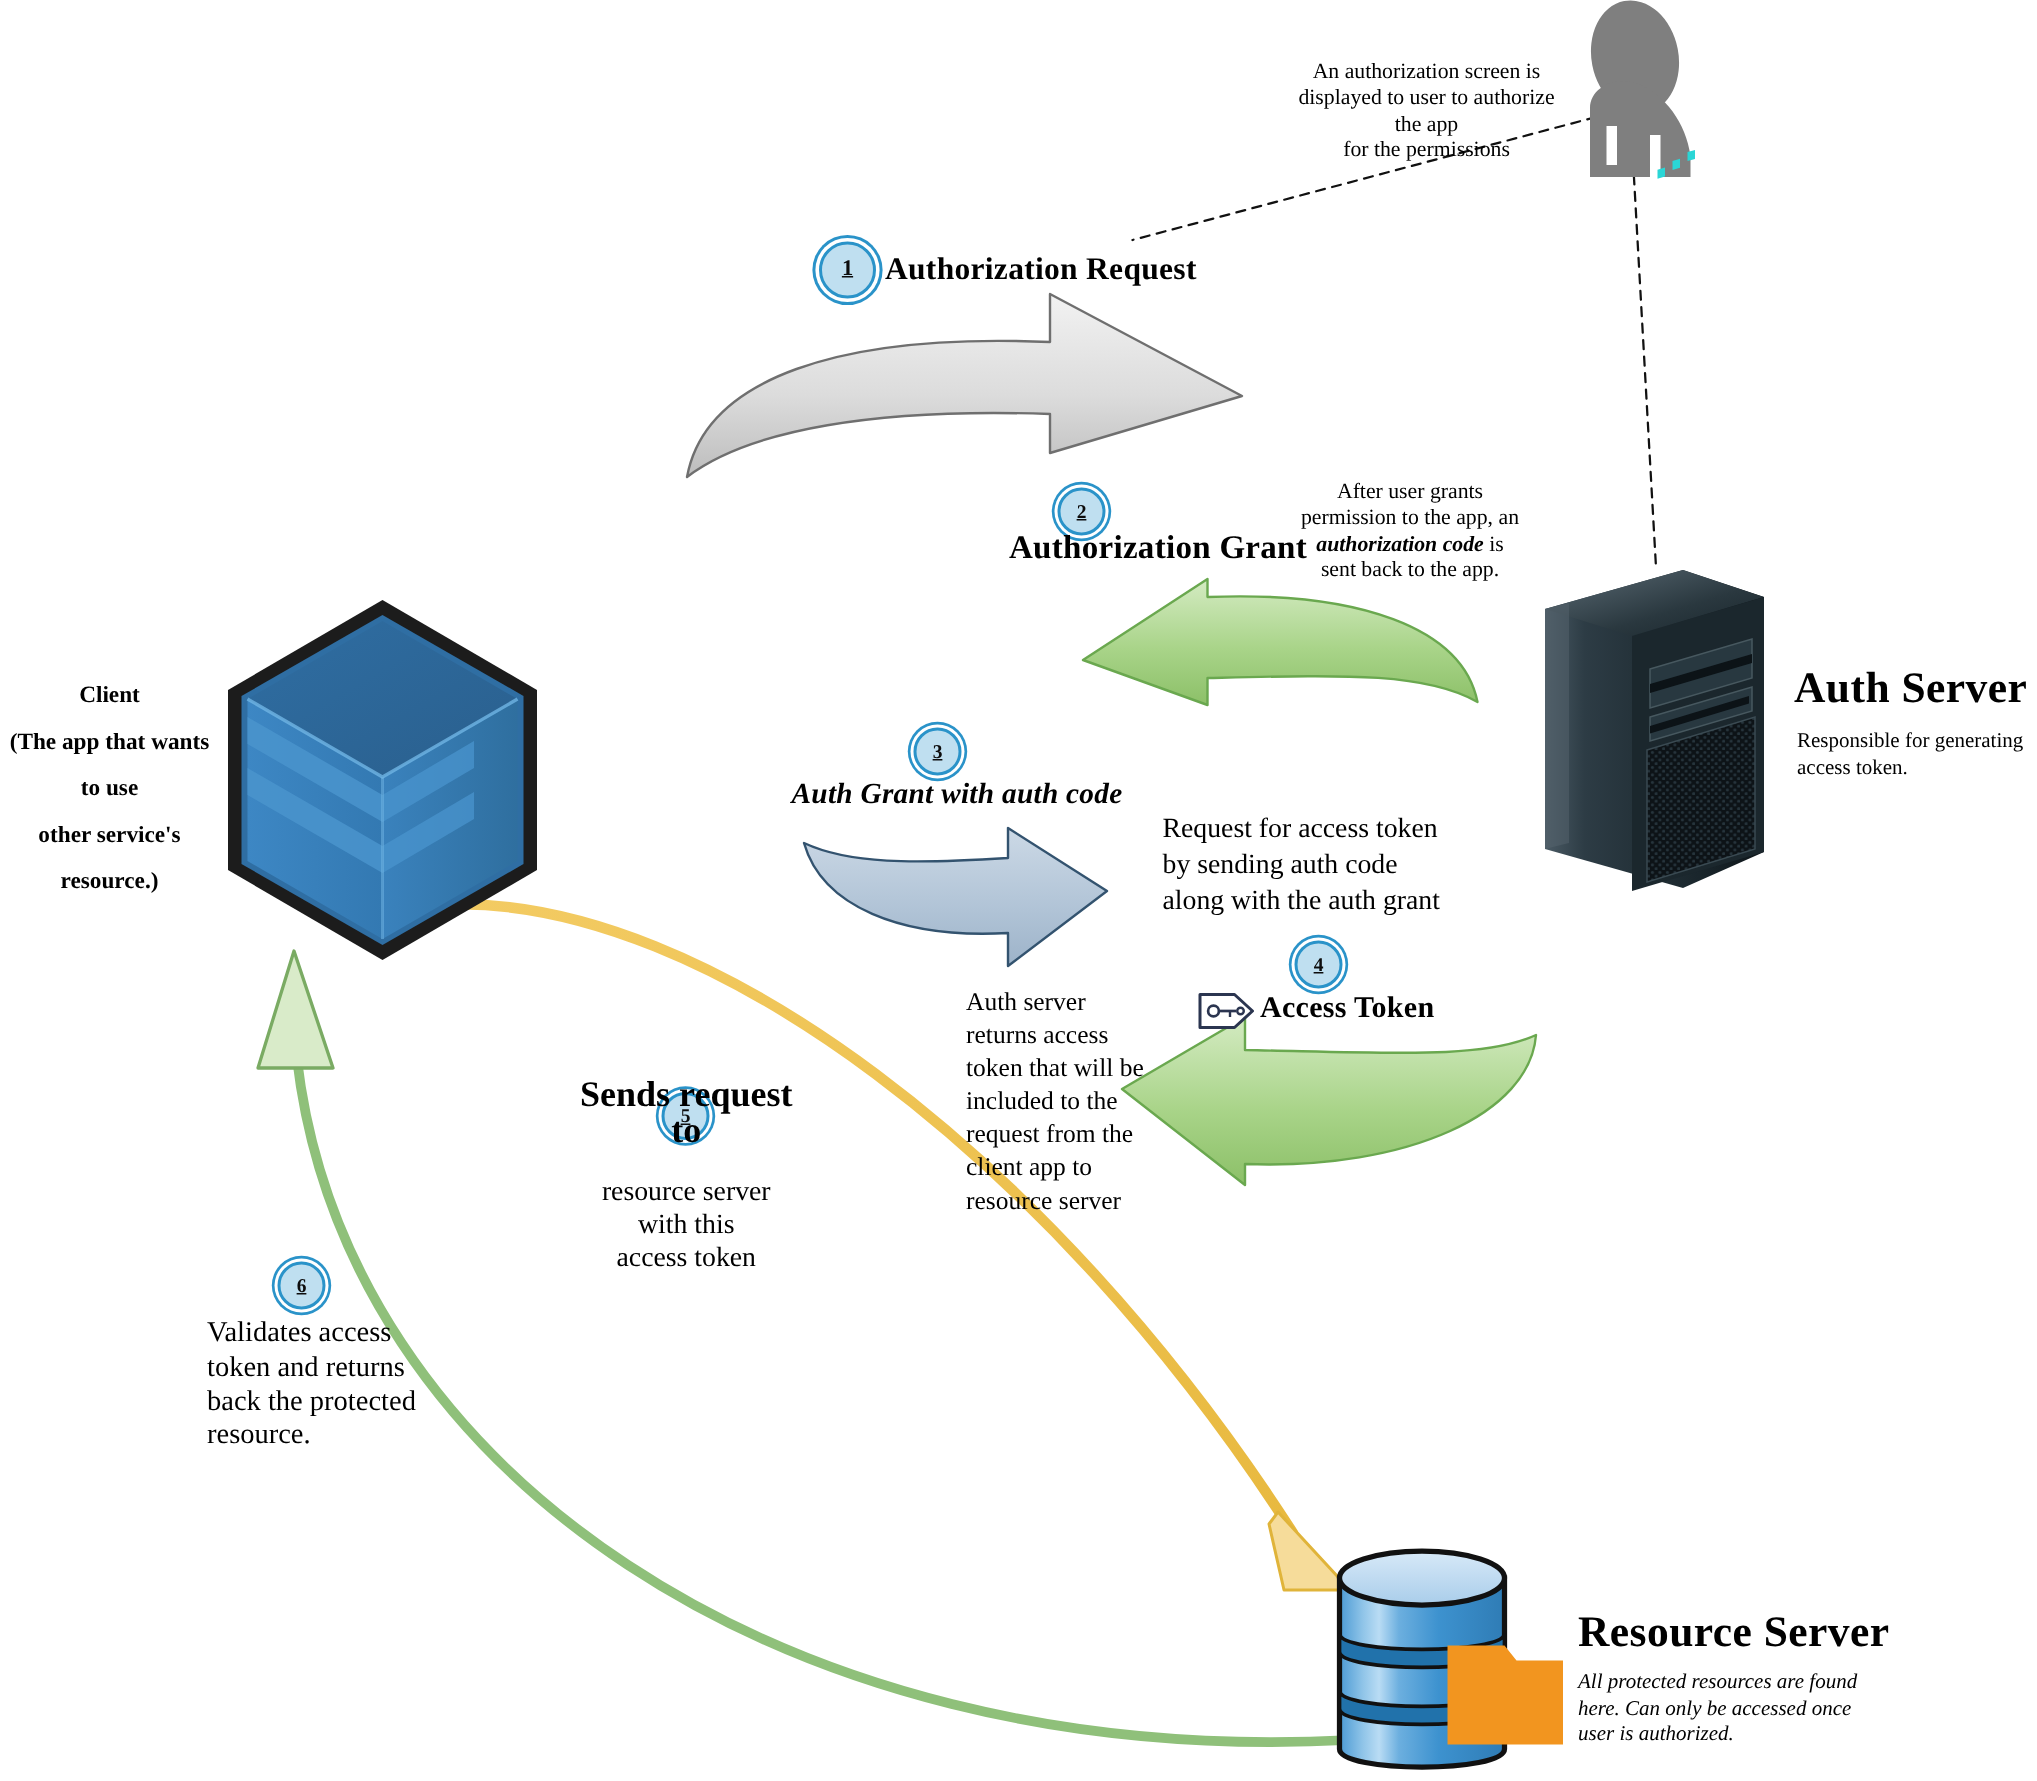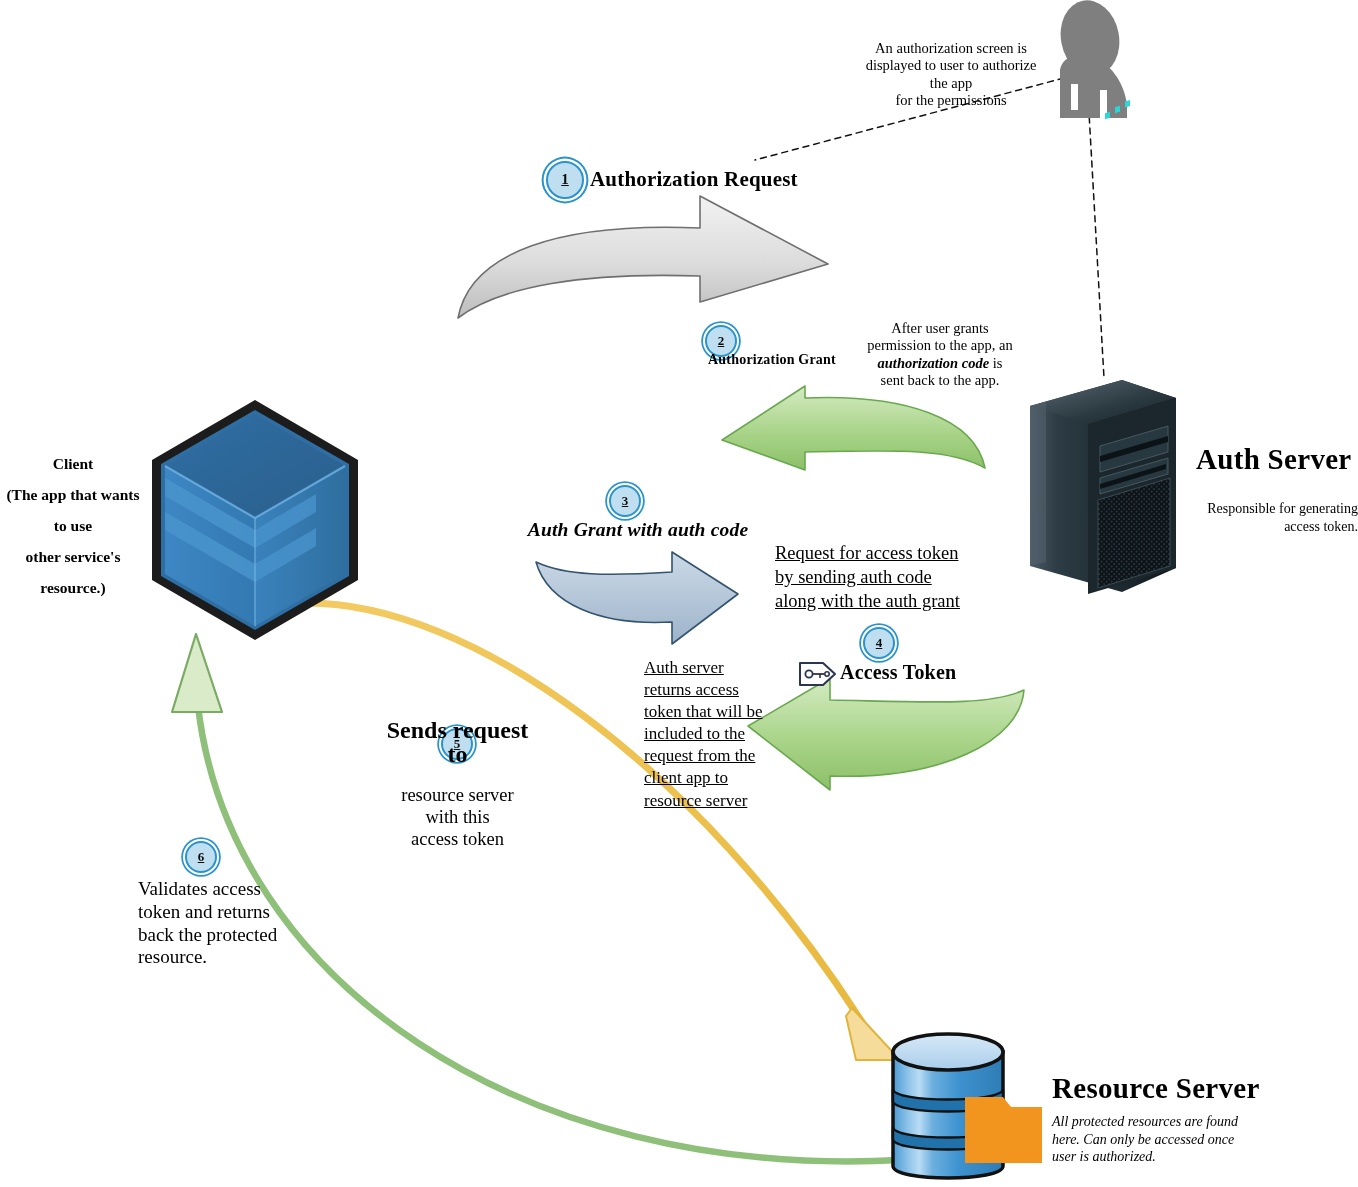--- a/index.html
+++ b/index.html
@@ -58,21 +58,20 @@
   }
   .client-label {
     font-weight: bold;
     font-size: 15.5px;
     line-height: 2.0;
     text-align: center;
   }
   .flow-desc-md {
     font-size: 18.5px;
     line-height: 1.3;
-    text-decoration: underline;
   }
 
   
   .badge {
     position: absolute;
     width: 38px;
     height: 38px;
     border-radius: 50%;
     background: #bfdff0;
     border: 2.2px solid #2a93c9;
@@ -328,21 +327,21 @@
     <span>6</span>
   </div>
 
   <div class="txt note center" style="left:845px; top:40px; width:212px;">An authorization screen is
 displayed to user to authorize
 the app
 for the permissions</div>
 
   <div class="txt step-label left" style="left:590px; top:167px; width:300px;">Authorization Request</div>
 
-  <div class="txt step-label center" style="left:648px; top:352px; width:248px; font-size:14px;">Authorization Grant</div>
+  <div class="txt step-label center" style="left:648px; top:352px; width:248px; font-size:22px;">Authorization Grant</div>
 
   <div class="txt note center" style="left:845px; top:320px; width:190px;"><span>After user grants
 permission to the app, an
 </span><b class="inl">authorization code</b><span> is
 sent back to the app.</span></div>
 
   <div class="txt step-label center" style="left:508px; top:518px; width:260px; font-size:19.5px;font-style:italic;">Auth Grant with auth code</div>
 
   <div class="txt flow-desc-md left" style="left:775px; top:541px; width:215px;">Request for access token
 by sending auth code
@@ -368,21 +367,21 @@
 to use
 other service's
 resource.)</div>
 
   <div class="txt left" style="left:138px; top:878px; width:175px; font-size:19px; line-height:1.2;">Validates access
 token and returns
 back the protected
 resource.</div>
 
   <div class="txt node-title left" style="left:1196px; top:442px; width:180px;">Auth Server</div>
-  <div class="txt node-desc left" style="left:1198px; top:500px; width:160px;text-align:right;">Responsible for generating
+  <div class="txt node-desc left" style="left:1198px; top:486px; width:160px;">Responsible for generating
 access token.</div>
 
   <div class="txt node-title left" style="left:1052px; top:1071px; width:260px;">Resource Server</div>
   <div class="txt node-desc left" style="left:1052px; top:1113px; width:210px;font-style:italic;">All protected resources are found
 here. Can only be accessed once
 user is authorized.</div>
 
 </div>
 
 </body></html>

